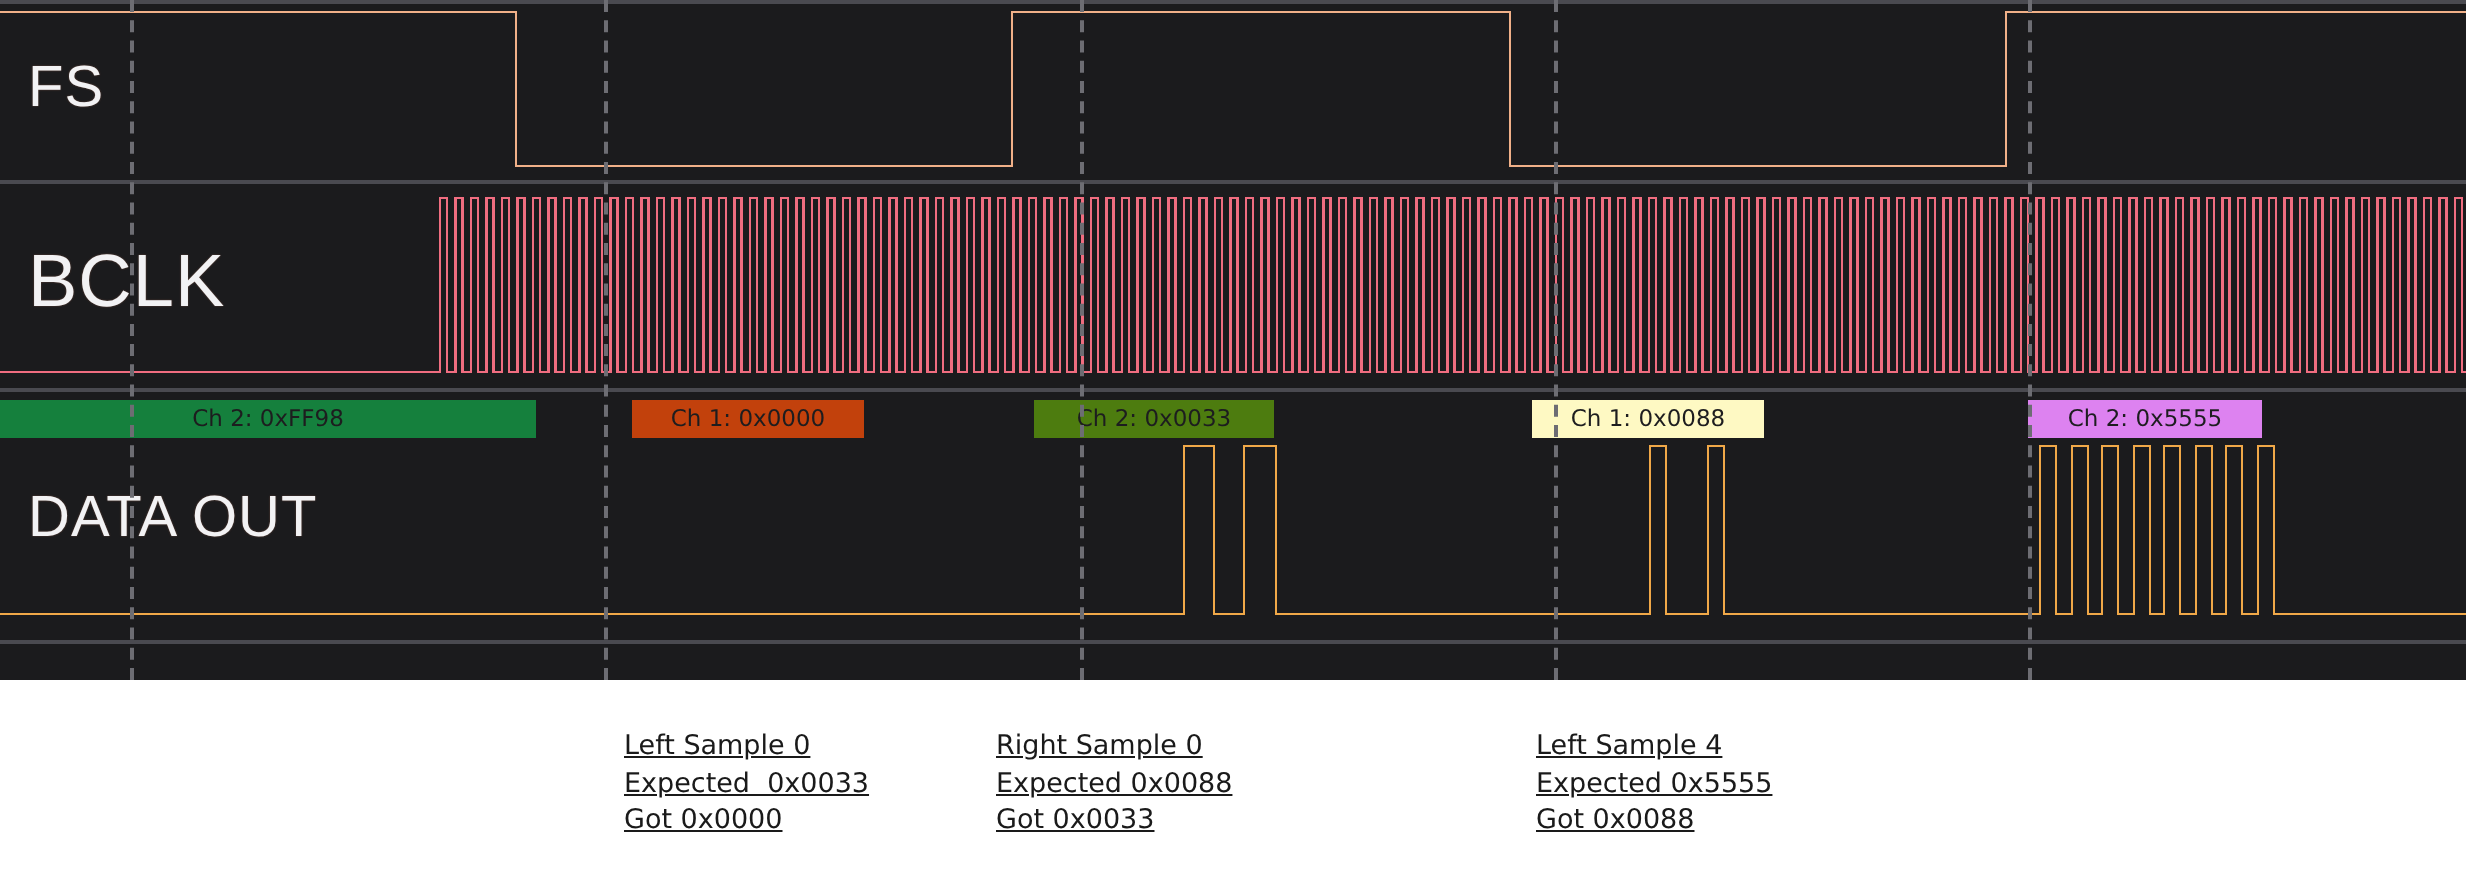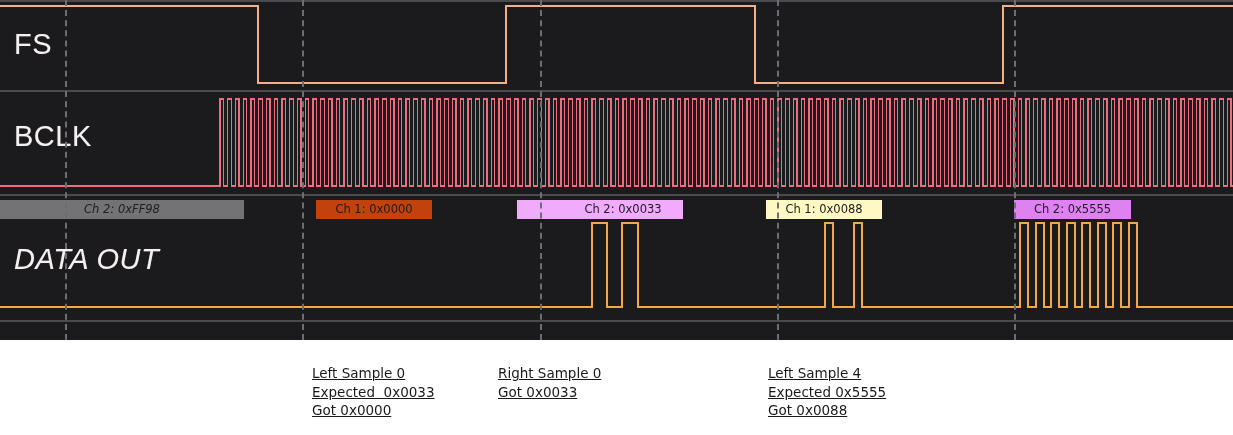--- a/index.html
+++ b/index.html
@@ -85,47 +85,47 @@
       <svg class="wf" id="fs-wave" width="1233" height="90" viewBox="0 0 1233 90">
           <path d="M 0 6 L 258 6 L 258 83 L 506 83 L 506 6 L 755 6 L 755 83 L 1003 83 L 1003 6 L 1233 6 L 1233 6" fill="none" stroke="#f0b088" stroke-width="1.4" shape-rendering="crispEdges"></path>
         </svg>
       <div class="lane-label" id="fs-label">FS</div>
     </div>
 
     <div class="lane" style="top:92px;height:102px;">
       <svg class="wf" id="bclk-wave" width="1233" height="102" viewBox="0 0 1233 102">
           <path d="M 0 94 L 220 94 L 220.00 7 L 223.49 7 L 223.49 94 L 227.75 94 L 227.75 7 L 231.24 7 L 231.24 94 L 235.50 94 L 235.50 7 L 238.99 7 L 238.99 94 L 243.25 94 L 243.25 7 L 246.74 7 L 246.74 94 L 251.00 94 L 251.00 7 L 254.49 7 L 254.49 94 L 258.75 94 L 258.75 7 L 262.24 7 L 262.24 94 L 266.50 94 L 266.50 7 L 269.99 7 L 269.99 94 L 274.25 94 L 274.25 7 L 277.74 7 L 277.74 94 L 282.00 94 L 282.00 7 L 285.49 7 L 285.49 94 L 289.75 94 L 289.75 7 L 293.24 7 L 293.24 94 L 297.50 94 L 297.50 7 L 300.99 7 L 300.99 94 L 305.25 94 L 305.25 7 L 308.74 7 L 308.74 94 L 313.00 94 L 313.00 7 L 316.49 7 L 316.49 94 L 320.75 94 L 320.75 7 L 324.24 7 L 324.24 94 L 328.50 94 L 328.50 7 L 331.99 7 L 331.99 94 L 336.25 94 L 336.25 7 L 339.74 7 L 339.74 94 L 344.00 94 L 344.00 7 L 347.49 7 L 347.49 94 L 351.75 94 L 351.75 7 L 355.24 7 L 355.24 94 L 359.50 94 L 359.50 7 L 362.99 7 L 362.99 94 L 367.25 94 L 367.25 7 L 370.74 7 L 370.74 94 L 375.00 94 L 375.00 7 L 378.49 7 L 378.49 94 L 382.75 94 L 382.75 7 L 386.24 7 L 386.24 94 L 390.50 94 L 390.50 7 L 393.99 7 L 393.99 94 L 398.25 94 L 398.25 7 L 401.74 7 L 401.74 94 L 406.00 94 L 406.00 7 L 409.49 7 L 409.49 94 L 413.75 94 L 413.75 7 L 417.24 7 L 417.24 94 L 421.50 94 L 421.50 7 L 424.99 7 L 424.99 94 L 429.25 94 L 429.25 7 L 432.74 7 L 432.74 94 L 437.00 94 L 437.00 7 L 440.49 7 L 440.49 94 L 444.75 94 L 444.75 7 L 448.24 7 L 448.24 94 L 452.50 94 L 452.50 7 L 455.99 7 L 455.99 94 L 460.25 94 L 460.25 7 L 463.74 7 L 463.74 94 L 468.00 94 L 468.00 7 L 471.49 7 L 471.49 94 L 475.75 94 L 475.75 7 L 479.24 7 L 479.24 94 L 483.50 94 L 483.50 7 L 486.99 7 L 486.99 94 L 491.25 94 L 491.25 7 L 494.74 7 L 494.74 94 L 499.00 94 L 499.00 7 L 502.49 7 L 502.49 94 L 506.75 94 L 506.75 7 L 510.24 7 L 510.24 94 L 514.50 94 L 514.50 7 L 517.99 7 L 517.99 94 L 522.25 94 L 522.25 7 L 525.74 7 L 525.74 94 L 530.00 94 L 530.00 7 L 533.49 7 L 533.49 94 L 537.75 94 L 537.75 7 L 541.24 7 L 541.24 94 L 545.50 94 L 545.50 7 L 548.99 7 L 548.99 94 L 553.25 94 L 553.25 7 L 556.74 7 L 556.74 94 L 561.00 94 L 561.00 7 L 564.49 7 L 564.49 94 L 568.75 94 L 568.75 7 L 572.24 7 L 572.24 94 L 576.50 94 L 576.50 7 L 579.99 7 L 579.99 94 L 584.25 94 L 584.25 7 L 587.74 7 L 587.74 94 L 592.00 94 L 592.00 7 L 595.49 7 L 595.49 94 L 599.75 94 L 599.75 7 L 603.24 7 L 603.24 94 L 607.50 94 L 607.50 7 L 610.99 7 L 610.99 94 L 615.25 94 L 615.25 7 L 618.74 7 L 618.74 94 L 623.00 94 L 623.00 7 L 626.49 7 L 626.49 94 L 630.75 94 L 630.75 7 L 634.24 7 L 634.24 94 L 638.50 94 L 638.50 7 L 641.99 7 L 641.99 94 L 646.25 94 L 646.25 7 L 649.74 7 L 649.74 94 L 654.00 94 L 654.00 7 L 657.49 7 L 657.49 94 L 661.75 94 L 661.75 7 L 665.24 7 L 665.24 94 L 669.50 94 L 669.50 7 L 672.99 7 L 672.99 94 L 677.25 94 L 677.25 7 L 680.74 7 L 680.74 94 L 685.00 94 L 685.00 7 L 688.49 7 L 688.49 94 L 692.75 94 L 692.75 7 L 696.24 7 L 696.24 94 L 700.50 94 L 700.50 7 L 703.99 7 L 703.99 94 L 708.25 94 L 708.25 7 L 711.74 7 L 711.74 94 L 716.00 94 L 716.00 7 L 719.49 7 L 719.49 94 L 723.75 94 L 723.75 7 L 727.24 7 L 727.24 94 L 731.50 94 L 731.50 7 L 734.99 7 L 734.99 94 L 739.25 94 L 739.25 7 L 742.74 7 L 742.74 94 L 747.00 94 L 747.00 7 L 750.49 7 L 750.49 94 L 754.75 94 L 754.75 7 L 758.24 7 L 758.24 94 L 762.50 94 L 762.50 7 L 765.99 7 L 765.99 94 L 770.25 94 L 770.25 7 L 773.74 7 L 773.74 94 L 778.00 94 L 778.00 7 L 781.49 7 L 781.49 94 L 785.75 94 L 785.75 7 L 789.24 7 L 789.24 94 L 793.50 94 L 793.50 7 L 796.99 7 L 796.99 94 L 801.25 94 L 801.25 7 L 804.74 7 L 804.74 94 L 809.00 94 L 809.00 7 L 812.49 7 L 812.49 94 L 816.75 94 L 816.75 7 L 820.24 7 L 820.24 94 L 824.50 94 L 824.50 7 L 827.99 7 L 827.99 94 L 832.25 94 L 832.25 7 L 835.74 7 L 835.74 94 L 840.00 94 L 840.00 7 L 843.49 7 L 843.49 94 L 847.75 94 L 847.75 7 L 851.24 7 L 851.24 94 L 855.50 94 L 855.50 7 L 858.99 7 L 858.99 94 L 863.25 94 L 863.25 7 L 866.74 7 L 866.74 94 L 871.00 94 L 871.00 7 L 874.49 7 L 874.49 94 L 878.75 94 L 878.75 7 L 882.24 7 L 882.24 94 L 886.50 94 L 886.50 7 L 889.99 7 L 889.99 94 L 894.25 94 L 894.25 7 L 897.74 7 L 897.74 94 L 902.00 94 L 902.00 7 L 905.49 7 L 905.49 94 L 909.75 94 L 909.75 7 L 913.24 7 L 913.24 94 L 917.50 94 L 917.50 7 L 920.99 7 L 920.99 94 L 925.25 94 L 925.25 7 L 928.74 7 L 928.74 94 L 933.00 94 L 933.00 7 L 936.49 7 L 936.49 94 L 940.75 94 L 940.75 7 L 944.24 7 L 944.24 94 L 948.50 94 L 948.50 7 L 951.99 7 L 951.99 94 L 956.25 94 L 956.25 7 L 959.74 7 L 959.74 94 L 964.00 94 L 964.00 7 L 967.49 7 L 967.49 94 L 971.75 94 L 971.75 7 L 975.24 7 L 975.24 94 L 979.50 94 L 979.50 7 L 982.99 7 L 982.99 94 L 987.25 94 L 987.25 7 L 990.74 7 L 990.74 94 L 995.00 94 L 995.00 7 L 998.49 7 L 998.49 94 L 1002.75 94 L 1002.75 7 L 1006.24 7 L 1006.24 94 L 1010.50 94 L 1010.50 7 L 1013.99 7 L 1013.99 94 L 1018.25 94 L 1018.25 7 L 1021.74 7 L 1021.74 94 L 1026.00 94 L 1026.00 7 L 1029.49 7 L 1029.49 94 L 1033.75 94 L 1033.75 7 L 1037.24 7 L 1037.24 94 L 1041.50 94 L 1041.50 7 L 1044.99 7 L 1044.99 94 L 1049.25 94 L 1049.25 7 L 1052.74 7 L 1052.74 94 L 1057.00 94 L 1057.00 7 L 1060.49 7 L 1060.49 94 L 1064.75 94 L 1064.75 7 L 1068.24 7 L 1068.24 94 L 1072.50 94 L 1072.50 7 L 1075.99 7 L 1075.99 94 L 1080.25 94 L 1080.25 7 L 1083.74 7 L 1083.74 94 L 1088.00 94 L 1088.00 7 L 1091.49 7 L 1091.49 94 L 1095.75 94 L 1095.75 7 L 1099.24 7 L 1099.24 94 L 1103.50 94 L 1103.50 7 L 1106.99 7 L 1106.99 94 L 1111.25 94 L 1111.25 7 L 1114.74 7 L 1114.74 94 L 1119.00 94 L 1119.00 7 L 1122.49 7 L 1122.49 94 L 1126.75 94 L 1126.75 7 L 1130.24 7 L 1130.24 94 L 1134.50 94 L 1134.50 7 L 1137.99 7 L 1137.99 94 L 1142.25 94 L 1142.25 7 L 1145.74 7 L 1145.74 94 L 1150.00 94 L 1150.00 7 L 1153.49 7 L 1153.49 94 L 1157.75 94 L 1157.75 7 L 1161.24 7 L 1161.24 94 L 1165.50 94 L 1165.50 7 L 1168.99 7 L 1168.99 94 L 1173.25 94 L 1173.25 7 L 1176.74 7 L 1176.74 94 L 1181.00 94 L 1181.00 7 L 1184.49 7 L 1184.49 94 L 1188.75 94 L 1188.75 7 L 1192.24 7 L 1192.24 94 L 1196.50 94 L 1196.50 7 L 1199.99 7 L 1199.99 94 L 1204.25 94 L 1204.25 7 L 1207.74 7 L 1207.74 94 L 1212.00 94 L 1212.00 7 L 1215.49 7 L 1215.49 94 L 1219.75 94 L 1219.75 7 L 1223.24 7 L 1223.24 94 L 1227.50 94 L 1227.50 7 L 1230.99 7 L 1230.99 94 L 1233.00 94" fill="none" stroke="#f06d80" stroke-width="1.4" shape-rendering="crispEdges"></path>
         </svg>
-      <div class="lane-label" style="top:28px;font-size:29px;">BCLK</div>
+      <div class="lane-label" style="top:28px;font-size:37px;">BCLK</div>
     </div>
 
-    <div class="lane" style="top:196px;height:124px;font-style:italic;">
+    <div class="lane" style="top:196px;height:124px;">
       <svg class="wf" id="dout-wave" width="1233" height="124" viewBox="0 0 1233 124">
           <path d="M 0 111 L 592 111 L 592 27 L 607 27 L 607 111 L 622 111 L 622 27 L 638 27 L 638 111 L 825 111 L 825 27 L 833 27 L 833 111 L 854 111 L 854 27 L 862 27 L 862 111 L 1020 111 L 1020 27 L 1028 27 L 1028 111 L 1036 111 L 1036 27 L 1044 27 L 1044 111 L 1051 111 L 1051 27 L 1059 27 L 1059 111 L 1067 111 L 1067 27 L 1075 27 L 1075 111 L 1082 111 L 1082 27 L 1090 27 L 1090 111 L 1098 111 L 1098 27 L 1106 27 L 1106 111 L 1113 111 L 1113 27 L 1121 27 L 1121 111 L 1129 111 L 1129 27 L 1137 27 L 1137 111 L 1233 111" fill="none" stroke="#f0a848" stroke-width="1.4" shape-rendering="crispEdges"></path>
         </svg>
       <div class="lane-label" style="top:47px;font-size:29px;">DATA OUT</div>
     </div>
 
     <div id="bubble-layer">
-        <div class="bubble" style="left: 0px; top: 200px; width: 244px; background: #737373; color: rgb(29, 29, 31); font-style: italic;">Ch 2: 0xFF98</div>
+        <div class="bubble" style="left: 0px; top: 200px; width: 268px; background: #15803d; color: rgb(29, 29, 31);">Ch 2: 0xFF98</div>
         <div class="bubble" style="left: 316px; top: 200px; width: 116px; background: #c2410c; color: rgb(29, 29, 31);">Ch 1: 0x0000</div>
-        <div class="bubble" style="left: 517px; top: 200px; width: 120px; background: #f0abfc; color: rgb(29, 29, 31); padding-left: 46px;">Ch 2: 0x0033</div>
+        <div class="bubble" style="left: 517px; top: 200px; width: 120px; background: #4d7c0f; color: rgb(29, 29, 31);">Ch 2: 0x0033</div>
         <div class="bubble" style="left: 766px; top: 200px; width: 116px; background: #fef9c3; color: rgb(29, 29, 31);">Ch 1: 0x0088</div>
         <div class="bubble" style="left: 1014px; top: 200px; width: 117px; background: rgb(221, 130, 240); color: rgb(29, 29, 31);">Ch 2: 0x5555</div>
       </div>
 
     <div id="cursor-layer">
         <div class="cursor" style="left: 65px; border-left-color: rgb(109, 109, 115);"></div>
         <div class="cursor" style="left: 302px; border-left-color: rgb(109, 109, 115);"></div>
         <div class="cursor" style="left: 540px; border-left-color: rgb(109, 109, 115);"></div>
         <div class="cursor" style="left: 777px; border-left-color: rgb(109, 109, 115);"></div>
         <div class="cursor" style="left: 1014px; border-left-color: rgb(109, 109, 115);"></div>
       </div>
 
   </div>
 
   <div class="notes" id="notes">
       <div class="note" style="left: 312px; top: 24px;"><div>Left Sample 0</div><div>Expected  0x0033</div><div>Got 0x0000</div></div>
-      <div class="note" style="left: 498px; top: 24px;"><div>Right Sample 0</div><div>Got 0x0033</div></div>
+      <div class="note" style="left: 498px; top: 24px;"><div>Right Sample 0</div><div>Expected 0x0088</div><div>Got 0x0033</div></div>
       <div class="note" style="left: 768px; top: 24px;"><div>Left Sample 4</div><div>Expected 0x5555</div><div>Got 0x0088</div></div>
     </div>
 
 </div>
 
 </body></html>

